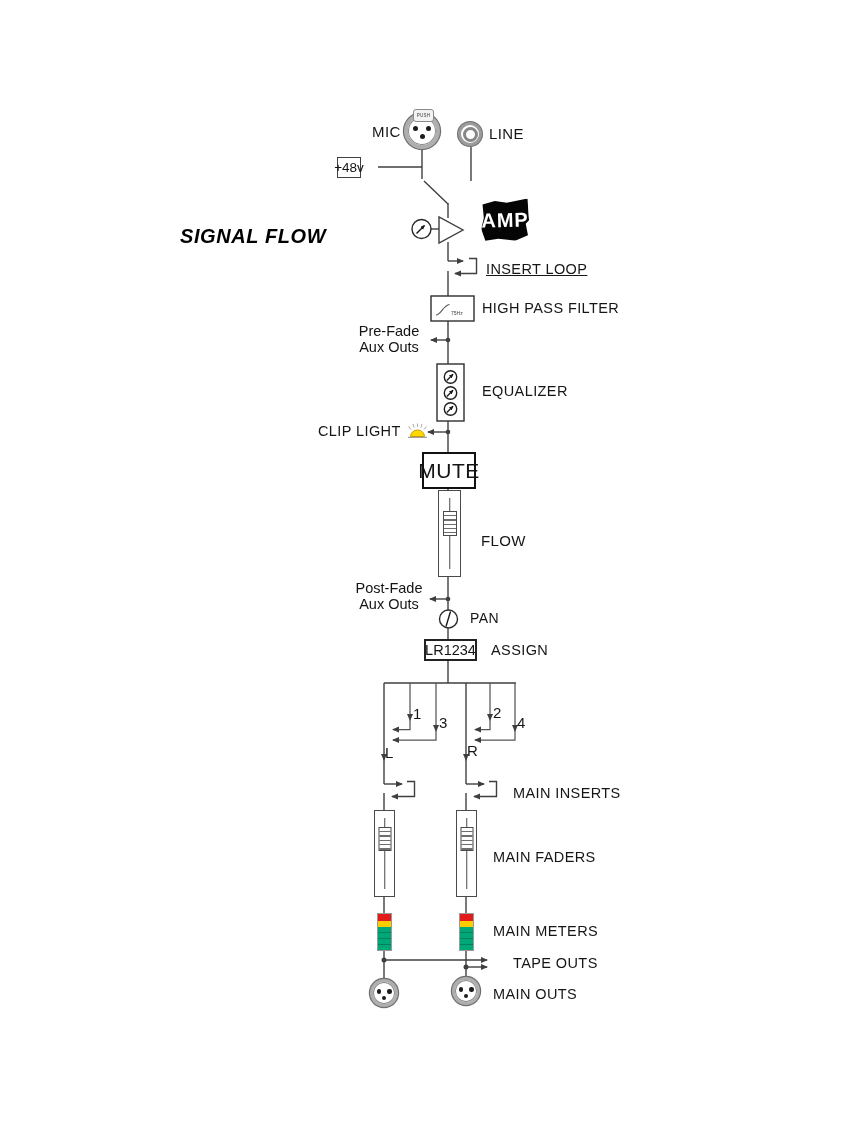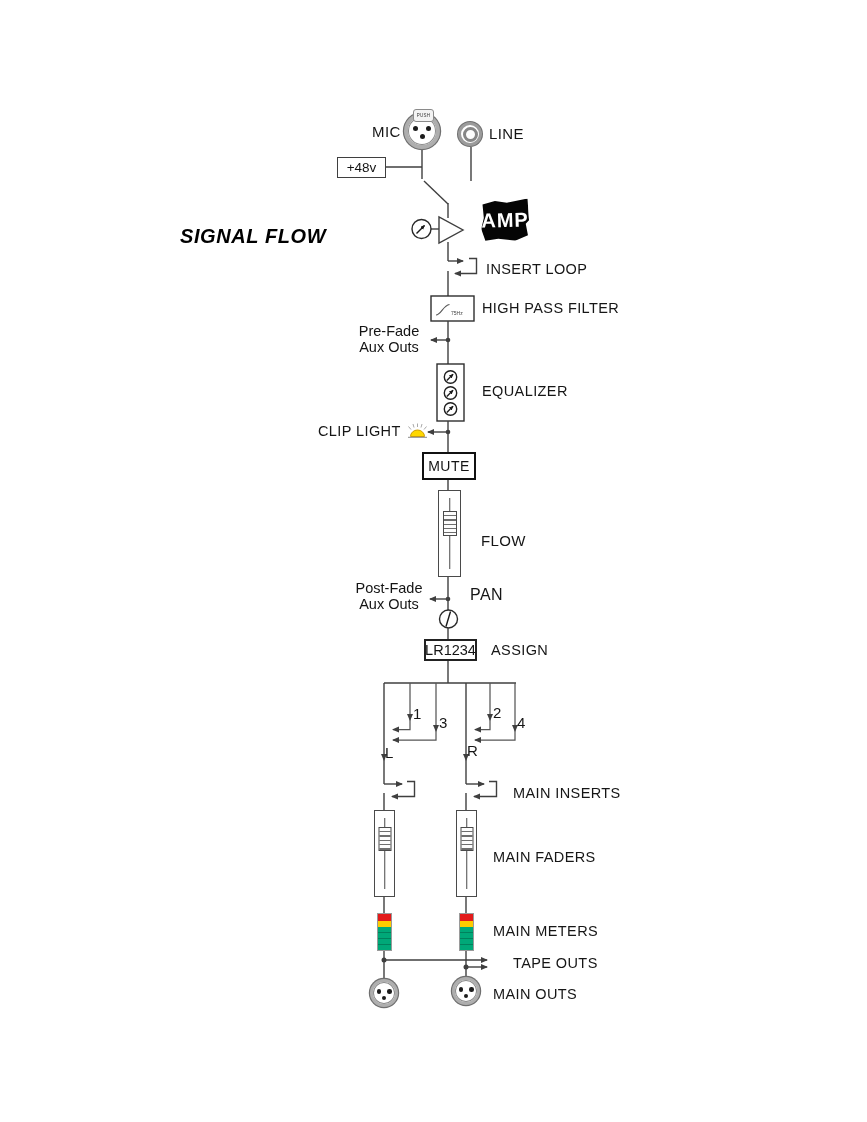--- a/index.html
+++ b/index.html
@@ -10,22 +10,22 @@
   svg.wires{position:absolute;left:0;top:0;}
   .lbl{position:absolute;white-space:nowrap;font-size:14.5px;letter-spacing:0.4px;color:#161616;}
   .lbl.small15{font-size:15px;}
   .title{
     position:absolute;left:180px;top:225px;font-size:20px;font-style:italic;font-weight:800;
     letter-spacing:0.6px;color:#000;transform:scaleY(1.02);text-align:right;
   }
   .two-line{position:absolute;width:74px;text-align:center;line-height:16px;font-size:14.5px;}
   
   .txtbox{position:absolute;background:#fff;display:flex;align-items:center;justify-content:center;box-sizing:border-box;}
-  .phantom{left:337px;top:157px;width:49px;height:21px;border:1.5px solid #3f3f3f;font-size:13.5px;}
-  .mutebox{left:422px;top:452px;width:54px;height:28px;border:2px solid #111;font-size:14px;letter-spacing:0.5px;}
+  .phantom{left:337px;top:157px;width:24px;height:21px;border:1.5px solid #3f3f3f;font-size:13.5px;}
+  .mutebox{left:422px;top:452px;width:54px;height:37px;border:2px solid #111;font-size:21px;letter-spacing:0.5px;}
   .assignbox{left:424px;top:639px;width:53px;height:22px;border:2px solid #222;font-size:14.5px;}
   
   .amp-stamp{
     position:absolute;left:481px;top:199px;width:48px;height:42px;background:#050505;color:#fff;
     display:flex;align-items:center;justify-content:center;font-weight:bold;font-size:20px;letter-spacing:1px;
     transform:rotate(-1.5deg);
     clip-path:polygon(4% 12%,30% 4%,55% 9%,98% 0%,100% 52%,93% 60%,97% 88%,70% 100%,35% 94%,8% 98%,0% 70%,6% 44%);
   }
   
   .ring{position:absolute;border-radius:50%;background:#fff;box-sizing:border-box;}
@@ -170,21 +170,21 @@
 
   <div class="ring jack-outer">
     <div class="jack-inner"></div>
   </div>
   <div class="lbl small15" style="left:489px;top:125px;">LINE</div>
 
   <div class="txtbox phantom">+48v</div>
 
   <div class="amp-stamp">AMP</div>
 
-  <div class="lbl" style="left:486px;top:261px;">INSERT LOOP</div>
+  <div class="lbl" style="left:486px;top:261px;text-decoration:underline;">INSERT LOOP</div>
   <div class="lbl" style="left:482px;top:300px;">HIGH PASS FILTER</div>
 
   <div class="two-line" style="left:352px;top:323px;">
     <div>Pre-Fade</div>
     <div>Aux Outs</div>
   </div>
 
   <div class="lbl" style="left:482px;top:383px;">EQUALIZER</div>
   <div class="lbl" style="left:318px;top:423px;">CLIP LIGHT</div>
 
@@ -194,21 +194,21 @@
     <div class="slot"></div>
     <div class="cap" style="top:20px;width:14px;height:25px;"></div>
   </div>
   <div class="lbl small15" style="left:481px;top:532px;">FLOW</div>
 
   <div class="two-line" style="left:352px;top:580px;">
     <div>Post-Fade</div>
     <div>Aux Outs</div>
   </div>
 
-  <div class="lbl" style="left:470px;top:586px;font-size:16px;">PAN</div>
+  <div class="lbl" style="left:470px;top:610px;font-size:14px;">PAN</div>
 
   <div class="txtbox assignbox">LR1234</div>
   <div class="lbl" style="left:491px;top:642px;">ASSIGN</div>
 
   <div class="lbl small15" style="left:413px;top:705px;">1</div>
   <div class="lbl small15" style="left:439px;top:714px;">3</div>
   <div class="lbl small15" style="left:493px;top:704px;">2</div>
   <div class="lbl small15" style="left:517px;top:714px;">4</div>
   <div class="lbl small15" style="left:385px;top:744px;">L</div>
   <div class="lbl small15" style="left:467px;top:742px;">R</div>

